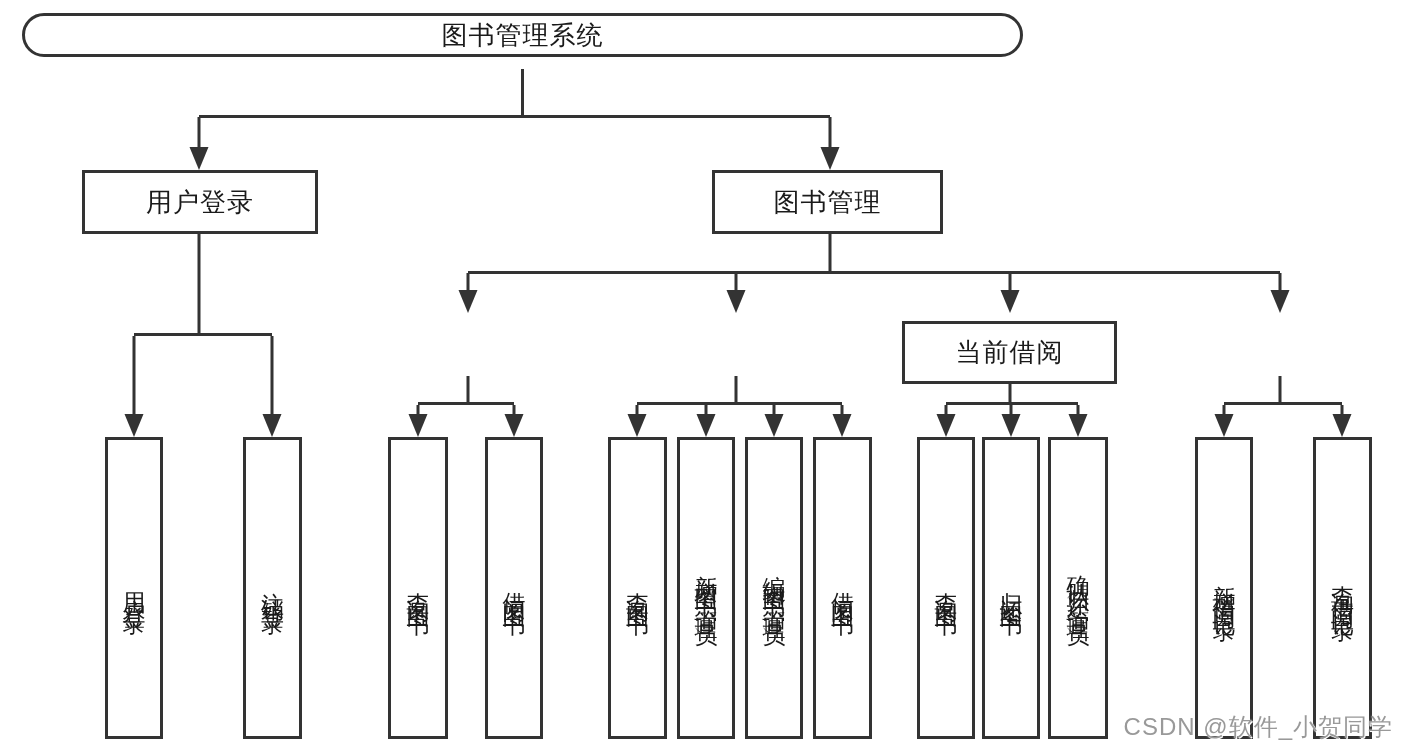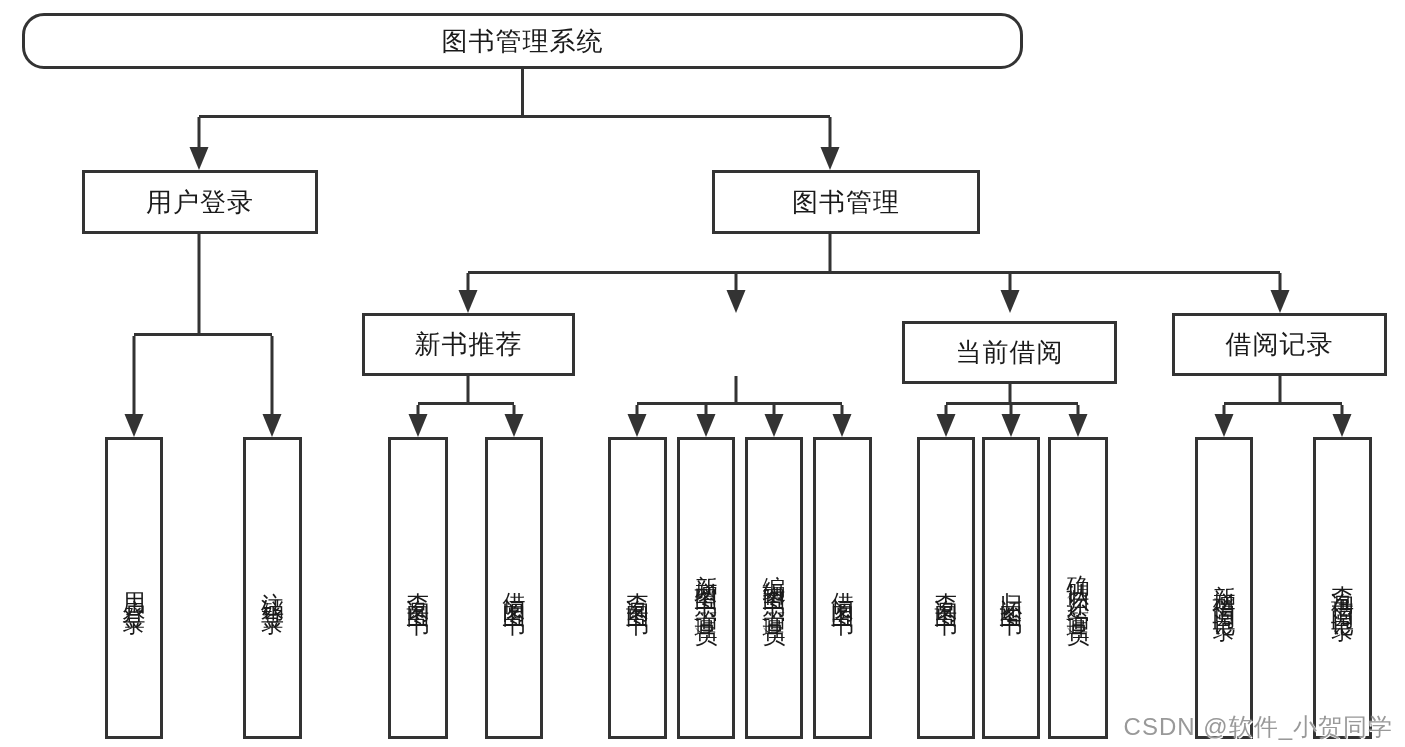--- a/index.html
+++ b/index.html
@@ -80,28 +80,26 @@
     <path class="line" d="M1010 376 V405 M946 403.5 H1078 M946 405 V417 M1011 405 V417 M1078 405 V417"></path>
     <polygon class="arrow" points="936.5,414 955.5,414 946,437"></polygon>
     <polygon class="arrow" points="1001.5,414 1020.5,414 1011,437"></polygon>
     <polygon class="arrow" points="1068.5,414 1087.5,414 1078,437"></polygon>
 
     <path class="line" d="M1280 376 V405 M1224 403.5 H1342 M1224 405 V417 M1342 405 V417"></path>
     <polygon class="arrow" points="1214.5,414 1233.5,414 1224,437"></polygon>
     <polygon class="arrow" points="1332.5,414 1351.5,414 1342,437"></polygon>
   </svg>
 
-  <div class="box" style="left:22px; top:13px; width:1001px; height:56px;border-radius:22px;">图书管理系统</div>
+  <div class="box" style="left:22px; top:13px; width:1001px; height:44px;border-radius:22px;">图书管理系统</div>
 
   <div class="box" style="left:82px; top:170px; width:236px; height:64px;">用户登录</div>
-  <div class="box" style="left:712px; top:170px; width:268px; height:64px;">图书管理</div>
+  <div class="box" style="left:712px; top:170px; width:231px; height:64px;">图书管理</div>
 
-  <div class="box" style="left:362px; top:313px; width:213px; height:63px;">新书推荐</div>
   <div class="box" style="left:902px; top:313px; width:215px; height:63px;margin-top:8px;">当前借阅</div>
-  <div class="box" style="left:1172px; top:313px; width:215px; height:63px;">借阅记录</div>
 
   <div class="box leaf" style="left:105px; top:437px; width:58px; height:302px;">
     <span class="vtext">用户登录</span>
   </div>
   <div class="box leaf" style="left:243px; top:437px; width:59px; height:302px;">
     <span class="vtext">注销登录</span>
   </div>
 
   <div class="box leaf" style="left:388px; top:437px; width:60px; height:302px;">
     <span class="vtext">查询图书</span>

